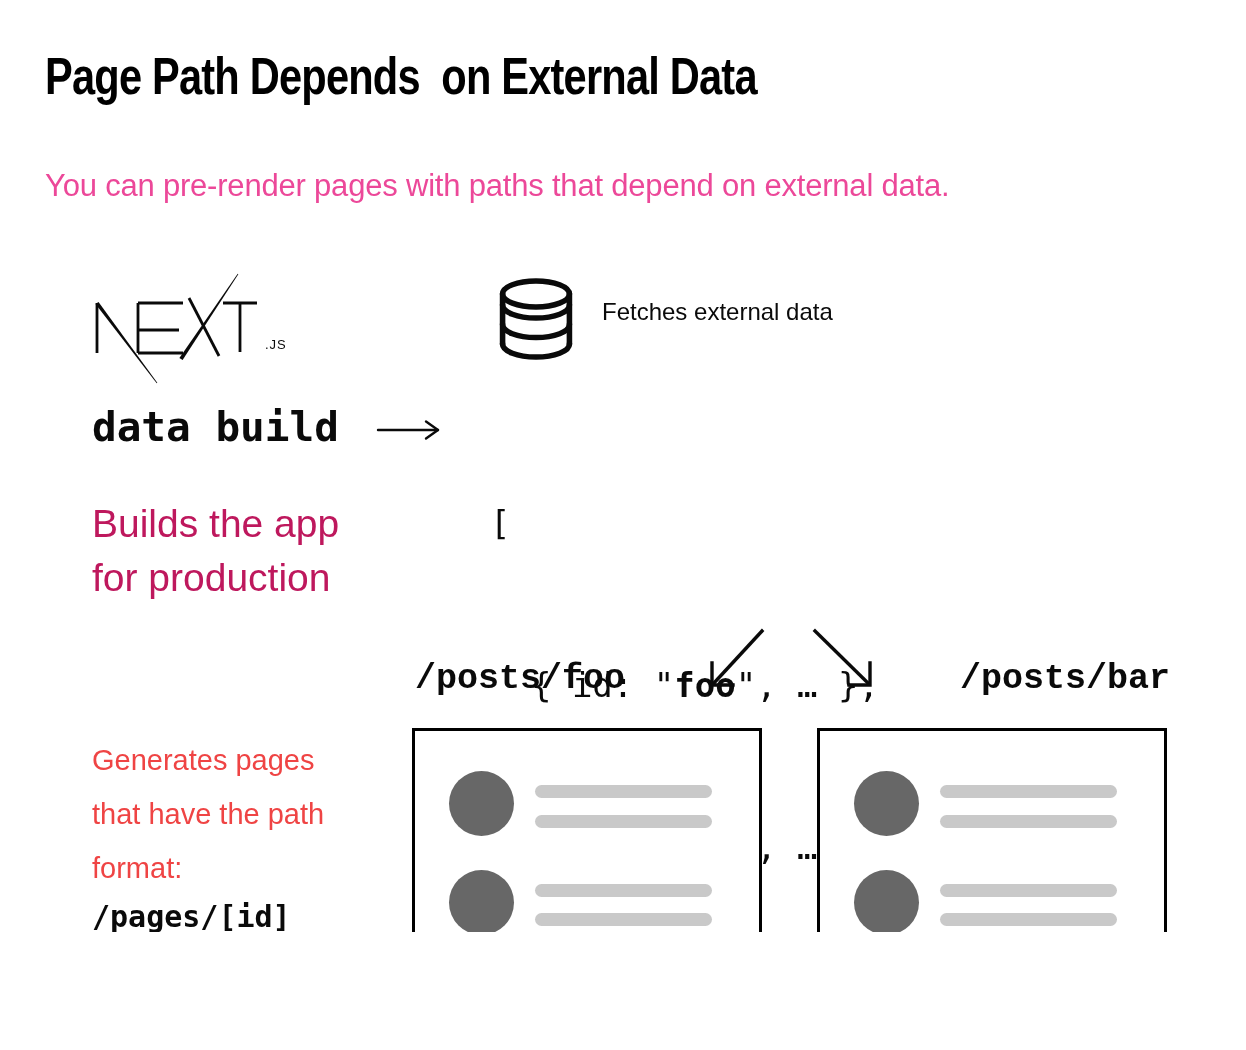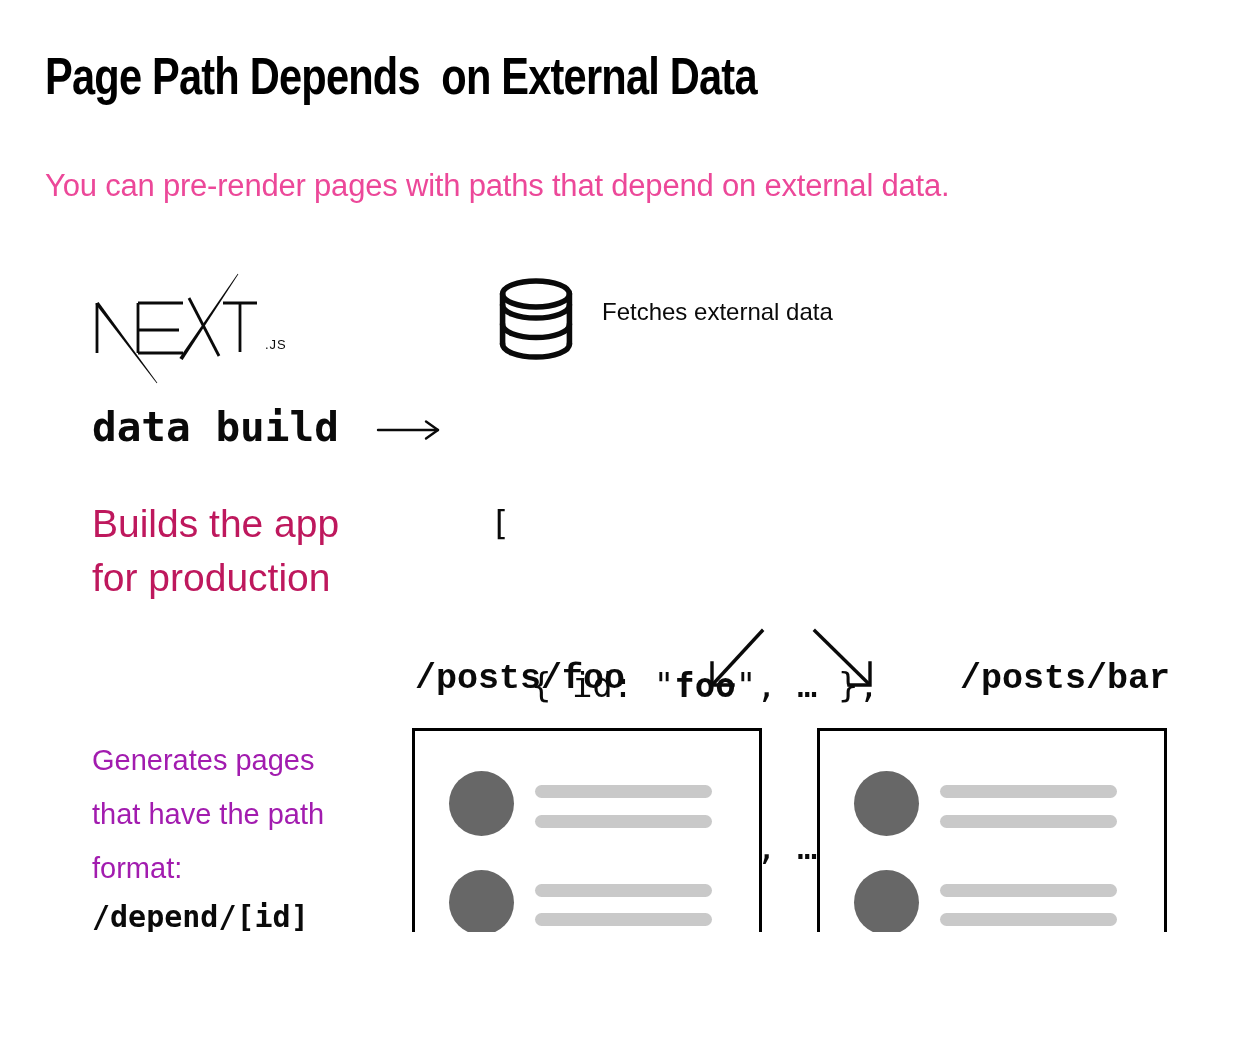--- a/index.html
+++ b/index.html
@@ -67,21 +67,21 @@
   .tline {
     position:absolute; left:120px; width:177px; height:13px;
     border-radius:7px;
   }
   .tline.a { top:54px; }
   .tline.b { top:84px; }
   .tline.c { top:153px; }
   .tline.d { top:182px; }
   .generates-caption {
     position:absolute; left:92px; top:733px; width:255px;
-    font-size:29px; line-height:54px; color:#a21caf;
+    font-size:29px; line-height:54px; color:#ef4444;
   }
   .path-format {
     position:absolute; left:92px; top:902px;
     font-family:"DejaVu Sans Mono", monospace; font-weight:bold;
     font-size:30px; line-height:1; white-space:pre;
   }
   svg .stroke { stroke:#0a0a0a; fill:none; }
 </style>
 </head>
 <body>
@@ -168,15 +168,15 @@
   <div class="page-box box-bar" style="border-color: rgb(0, 0, 0);">
     <div class="avatar r1" style="background: rgb(103, 103, 103);"></div>
     <div class="tline a" style="background: rgb(201, 201, 201);"></div>
     <div class="tline b" style="background: rgb(201, 201, 201);"></div>
     <div class="avatar r2" style="background: rgb(103, 103, 103);"></div>
     <div class="tline c" style="background: rgb(201, 201, 201);"></div>
     <div class="tline d" style="background: rgb(201, 201, 201);"></div>
   </div>
 
   <div class="generates-caption">Generates pages that have the path format:</div>
-  <div class="path-format">/depend/[id]</div>
+  <div class="path-format">/pages/[id]</div>
 
 </div>
 
 </body></html>

